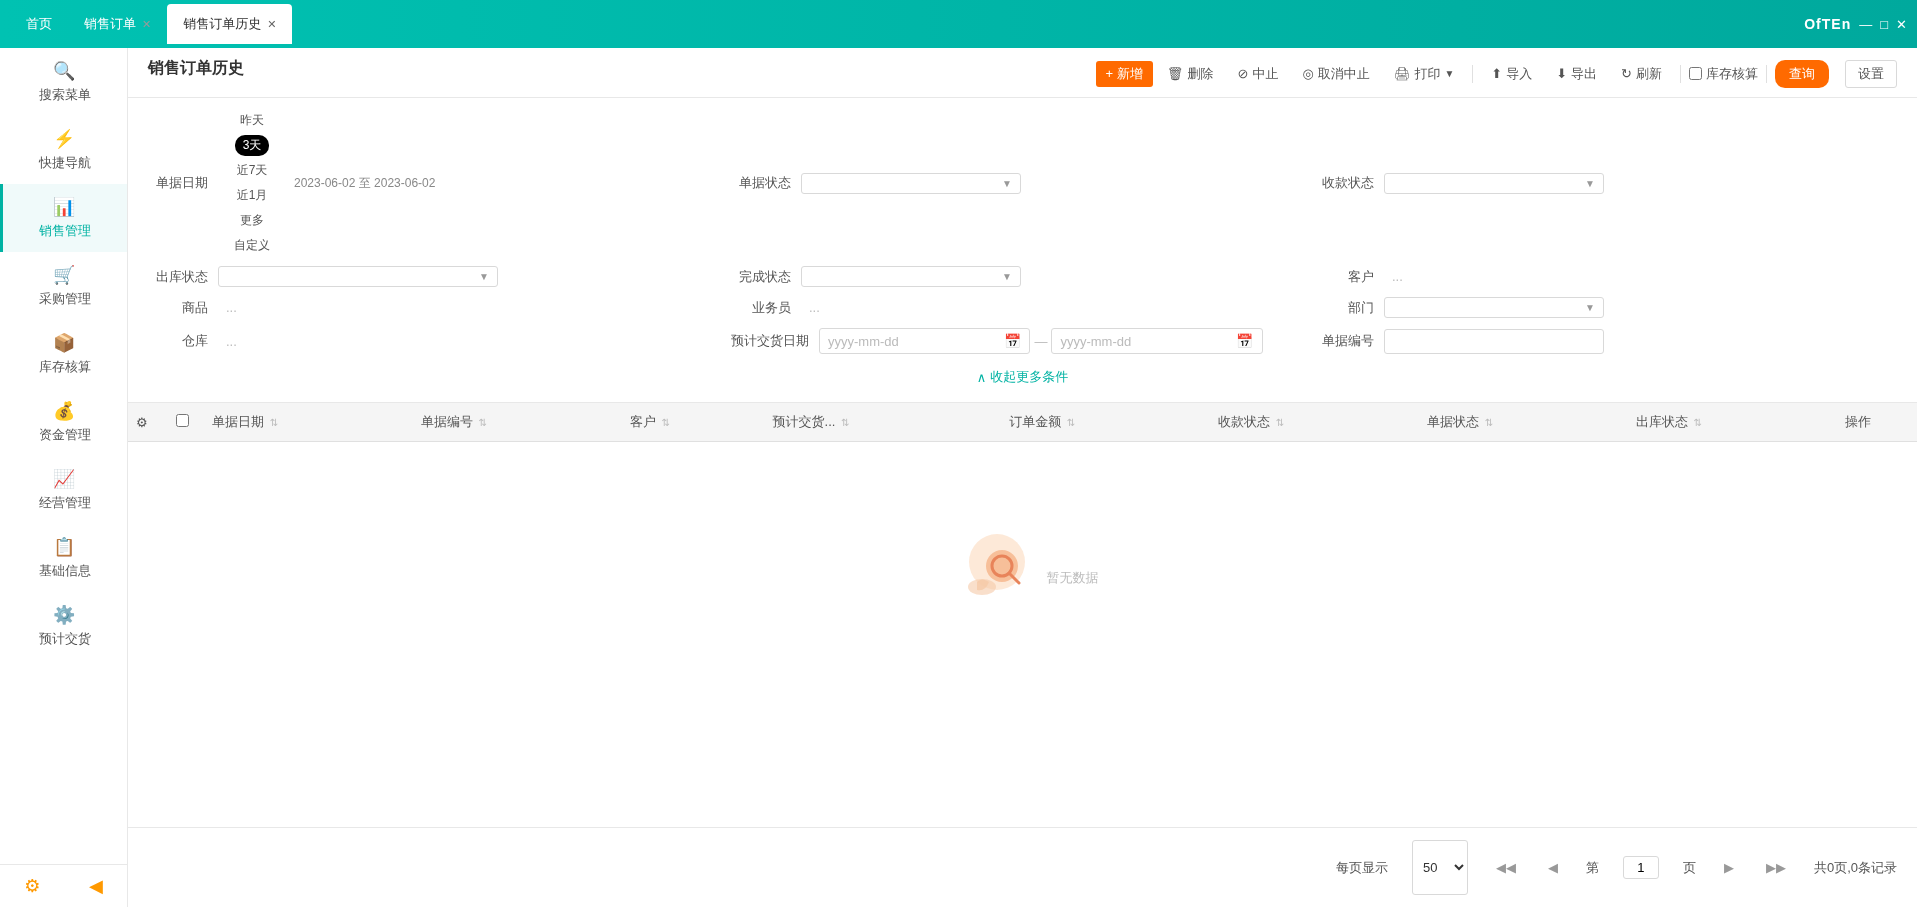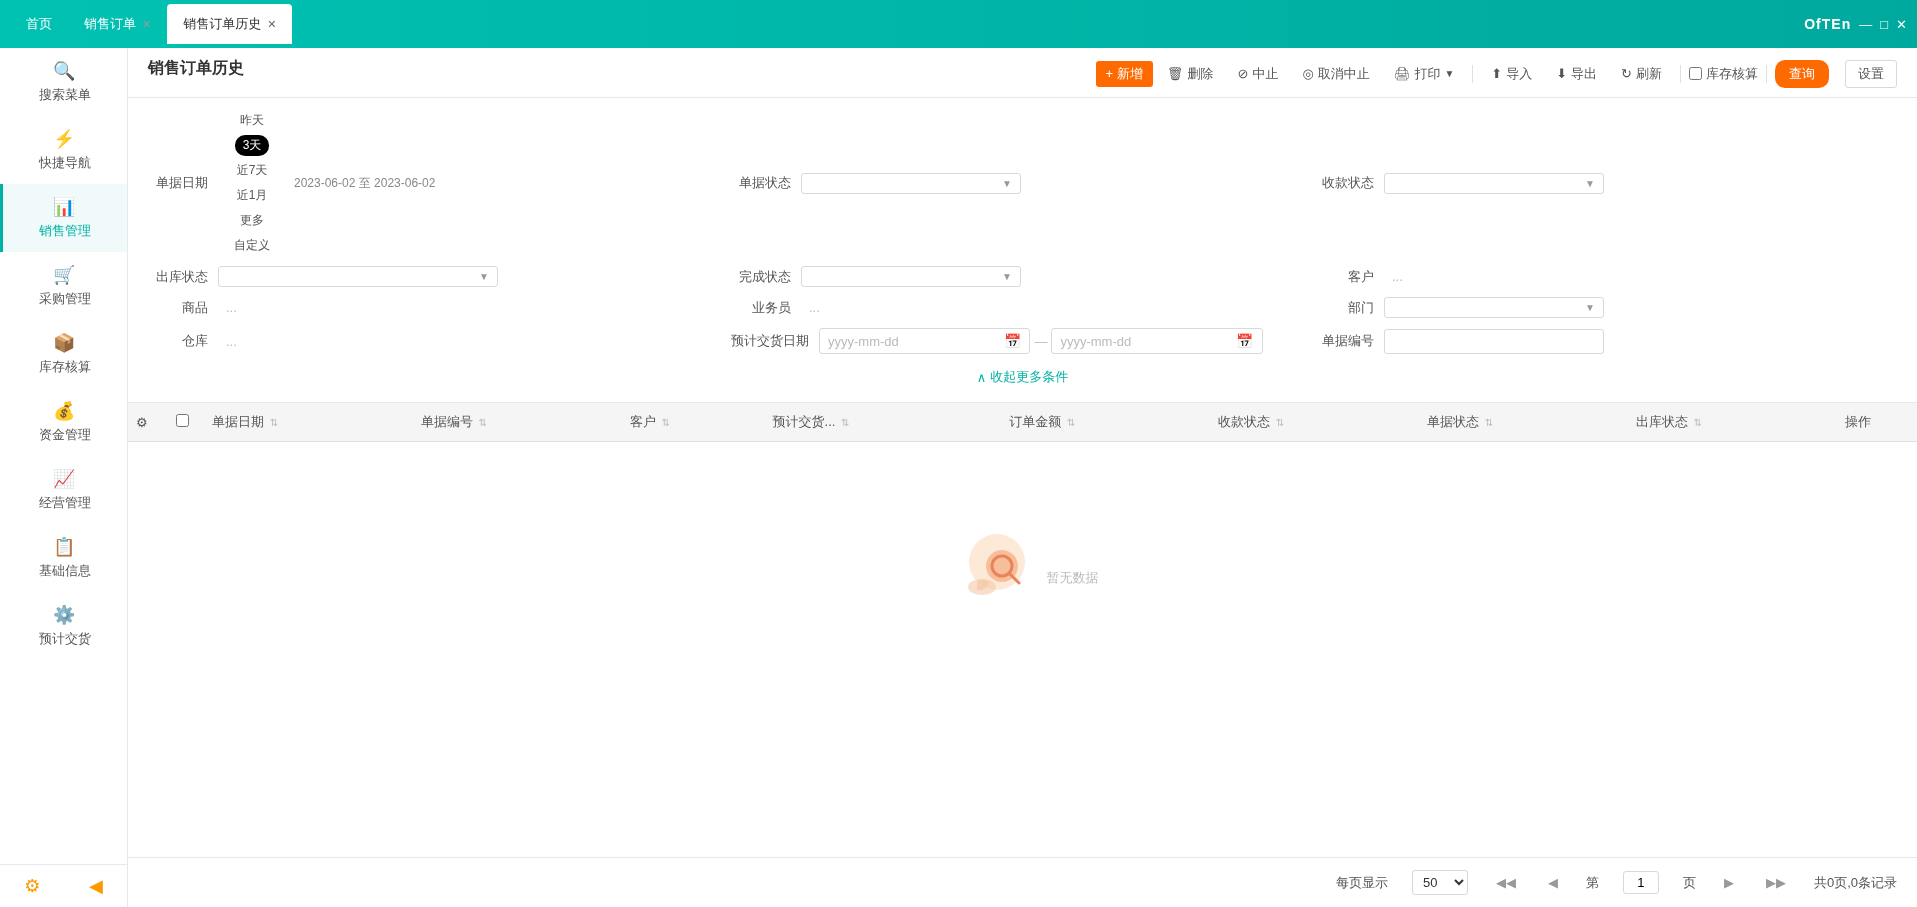--- a/index.html
+++ b/index.html
@@ -264,21 +264,21 @@
       padding: 12px 20px;
       background: #fff;
       border-top: 1px solid #e8e8e8;
       gap: 24px;
       font-size: 13px;
       color: #555;
     }
     .page-size-select {
       border: 1px solid #d9d9d9;
       border-radius: 3px;
-      padding: 3px 6px;
+      padding: 18px 6px;
       font-size: 13px;
       color: #333;
       background: #fff;
     }
     .page-nav-btn {
       background: none;
       border: none;
       cursor: pointer;
       color: #999;
       font-size: 13px;

